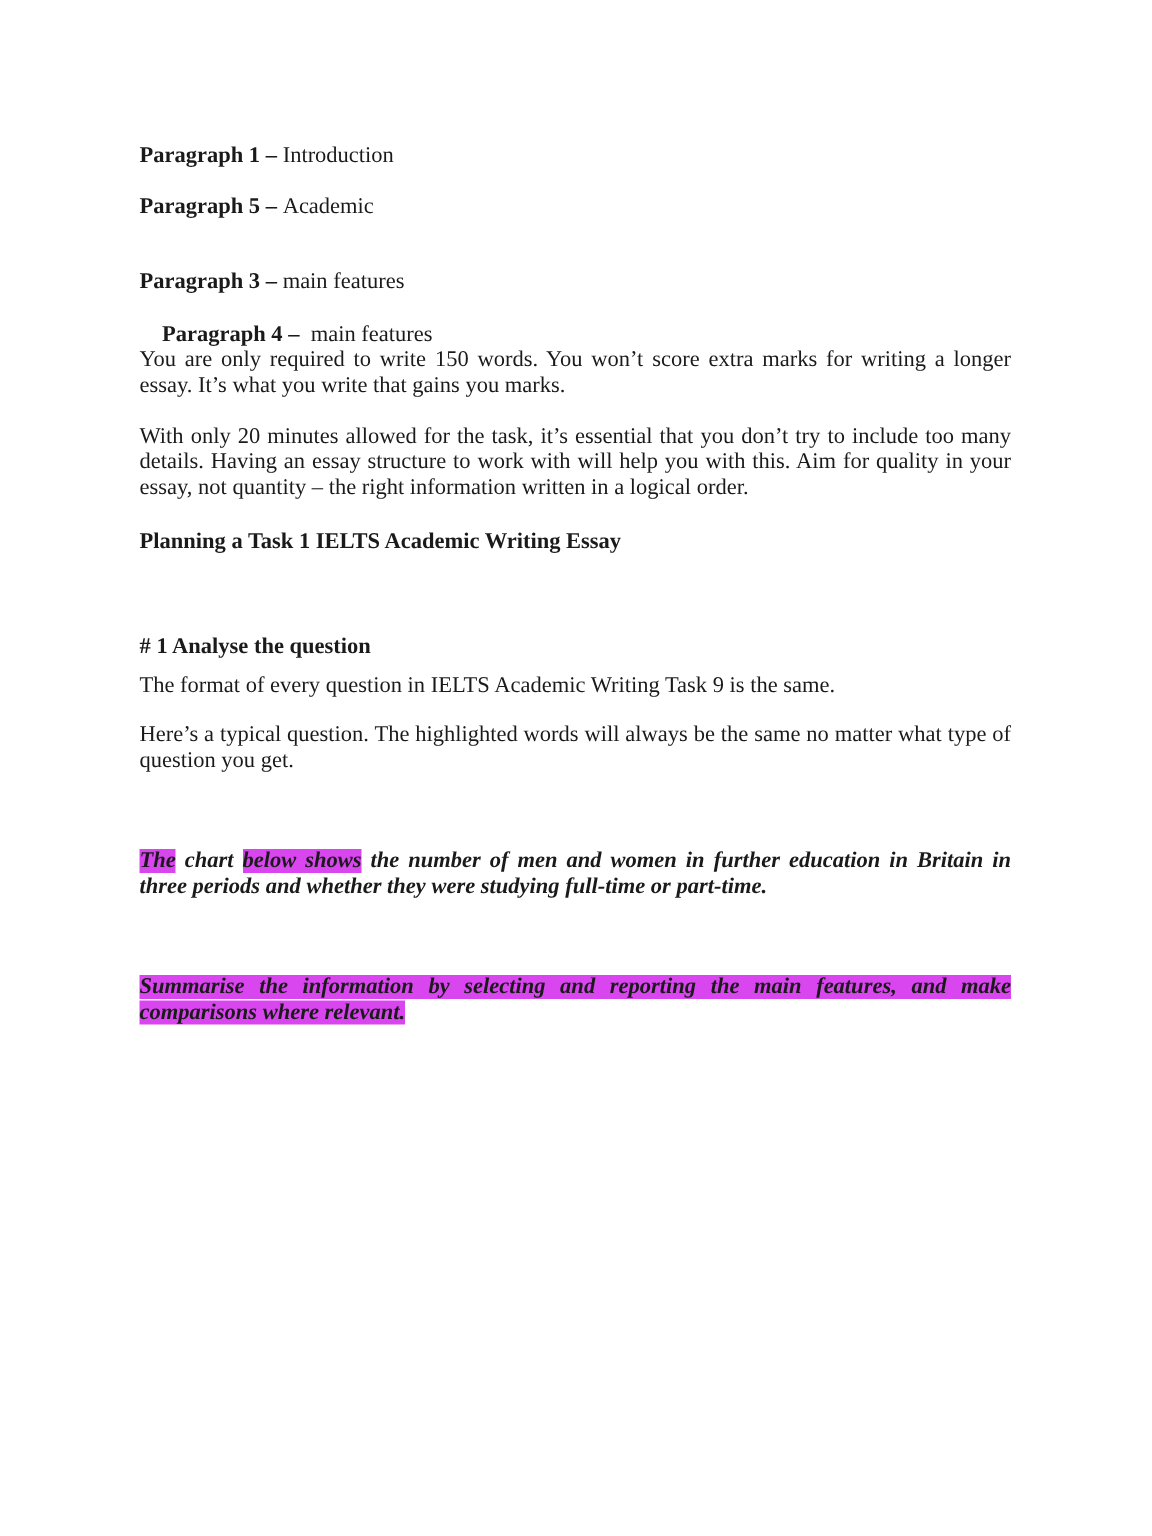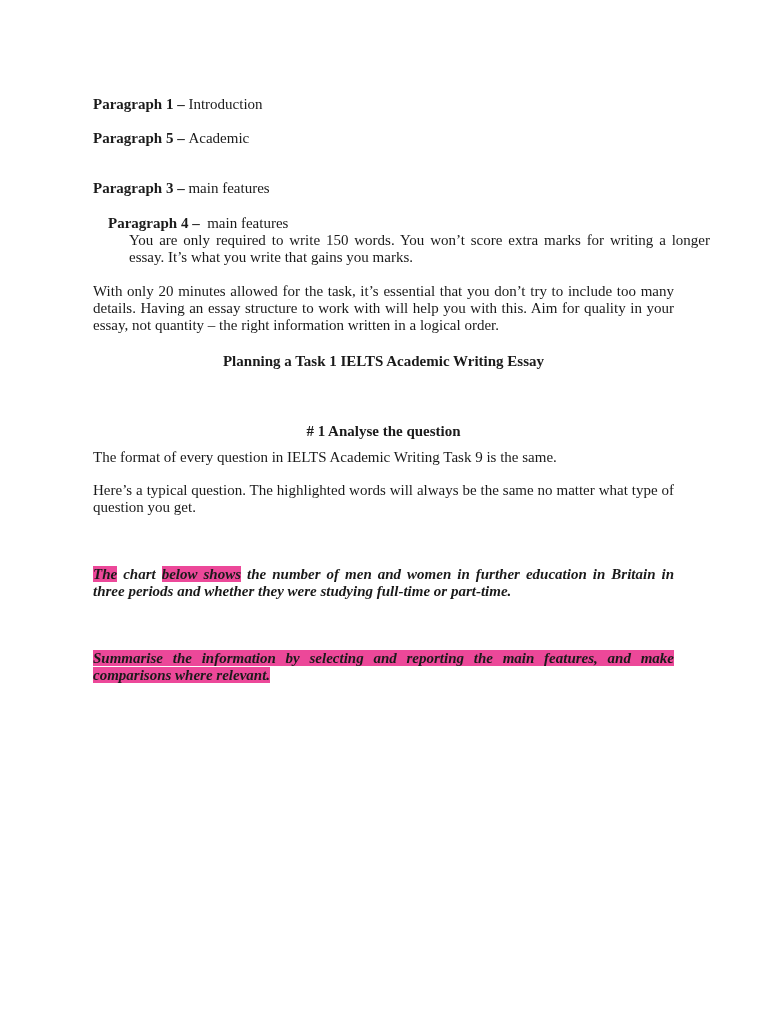--- a/index.html
+++ b/index.html
@@ -22,33 +22,33 @@
       left: 93px;
       top: 0;
       width: 581px;
     }
     .line {
       position: absolute;
       left: 0;
       width: 581px;
       margin: 0;
     }
-    .b { font-weight: bold; text-align: center; }
+    .b { font-weight: bold; }
     .justify {
       text-align: justify;
       text-align-last: left;
     }
     .question {
       font-weight: bold;
       font-style: italic;
       text-align: justify;
       text-align-last: left;
     }
     .hl {
-      background: #ec4899;
+      background: #d946ef;
       font-style: italic;
     }
   </style>
 </head>
 <body>
 
 <div class="page">
 
   <p class="line" style="top:96px;">
     <span class="b">Paragraph 1</span><span class="b"> – </span><span>Introduction</span>
@@ -59,21 +59,21 @@
   </p>
 
   <p class="line" style="top:180px;">
     <span class="b">Paragraph 3</span><span class="b"> – </span><span>main features</span>
   </p>
 
   <p class="line" style="top:198px; white-space:pre;">
     <span class="b">Paragraph 4</span><span class="b"> –  </span><span>main features</span>
   </p>
 
-  <p class="line justify" style="top:232px;margin-left:36px;">You are only required to write 150 words. You won’t score extra marks for writing a longer essay. It’s what you write that gains you marks.</p>
+  <p class="line justify" style="top:232px;">You are only required to write 150 words. You won’t score extra marks for writing a longer essay. It’s what you write that gains you marks.</p>
 
   <p class="line justify" style="top:283px;font-family:Liberation Serif, serif;">With only 20 minutes allowed for the task, it’s essential that you don’t try to include too many details. Having an essay structure to work with will help you with this. Aim for quality in your essay, not quantity – the right information  written in a logical order.</p>
 
   <p class="line b" style="top:353px;">Planning a Task 1 IELTS Academic Writing Essay</p>
 
   <p class="line b" style="top:423px;"># 1 Analyse the question</p>
 
   <p class="line" style="top:449px;">The format of every question in IELTS Academic Writing Task 9 is the same.</p>
 
   <p class="line justify" style="top:482px;">Here’s a typical question. The highlighted words will always be the same no matter what type of question you get.</p>

